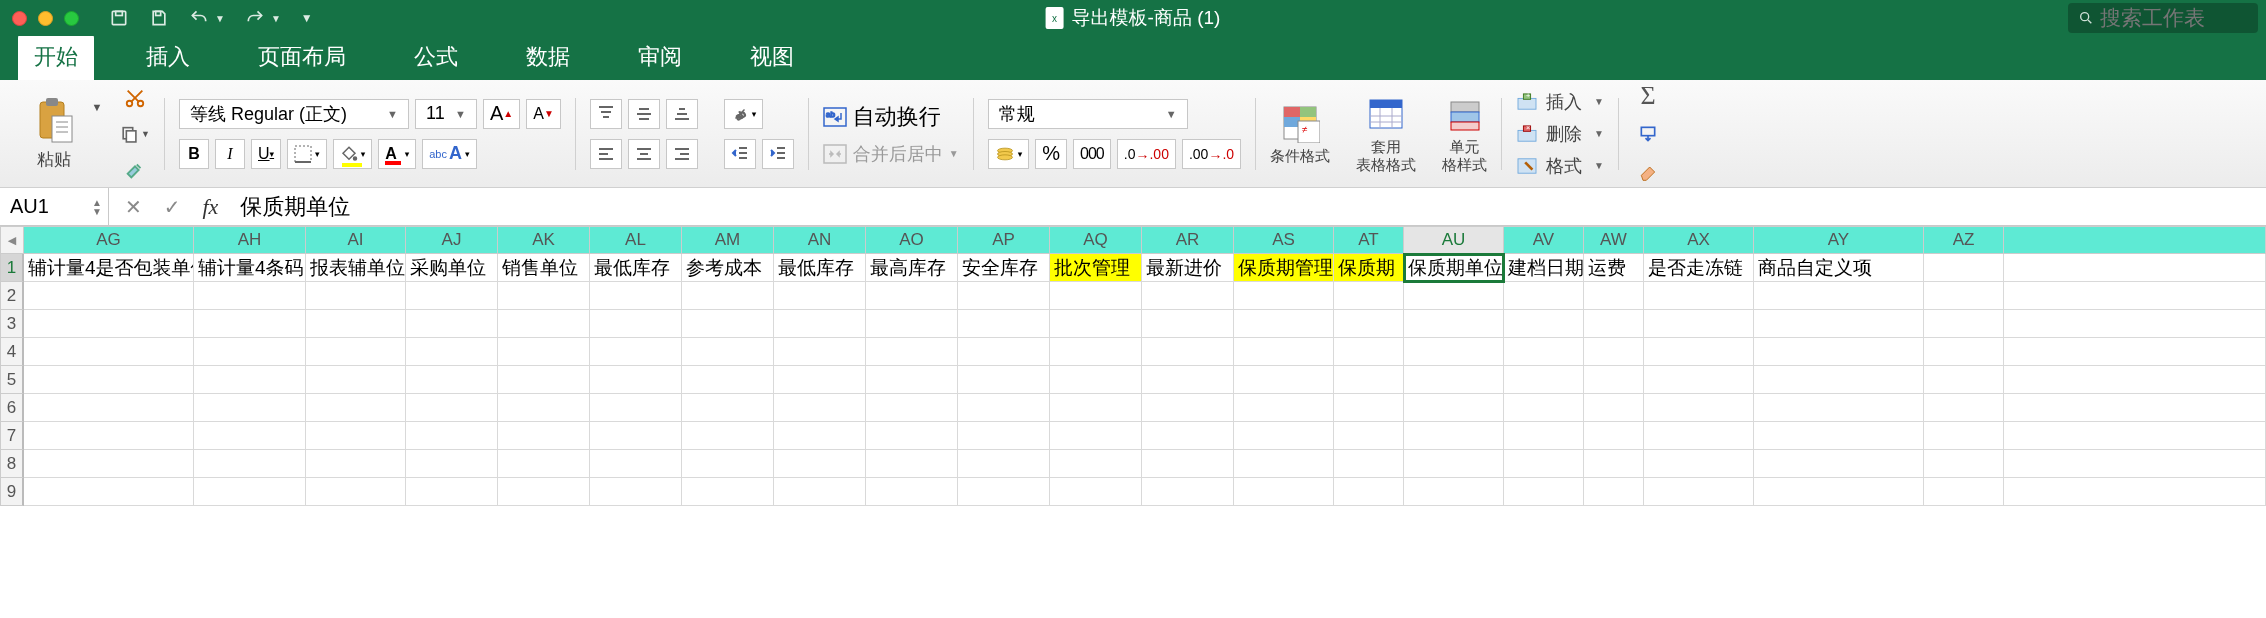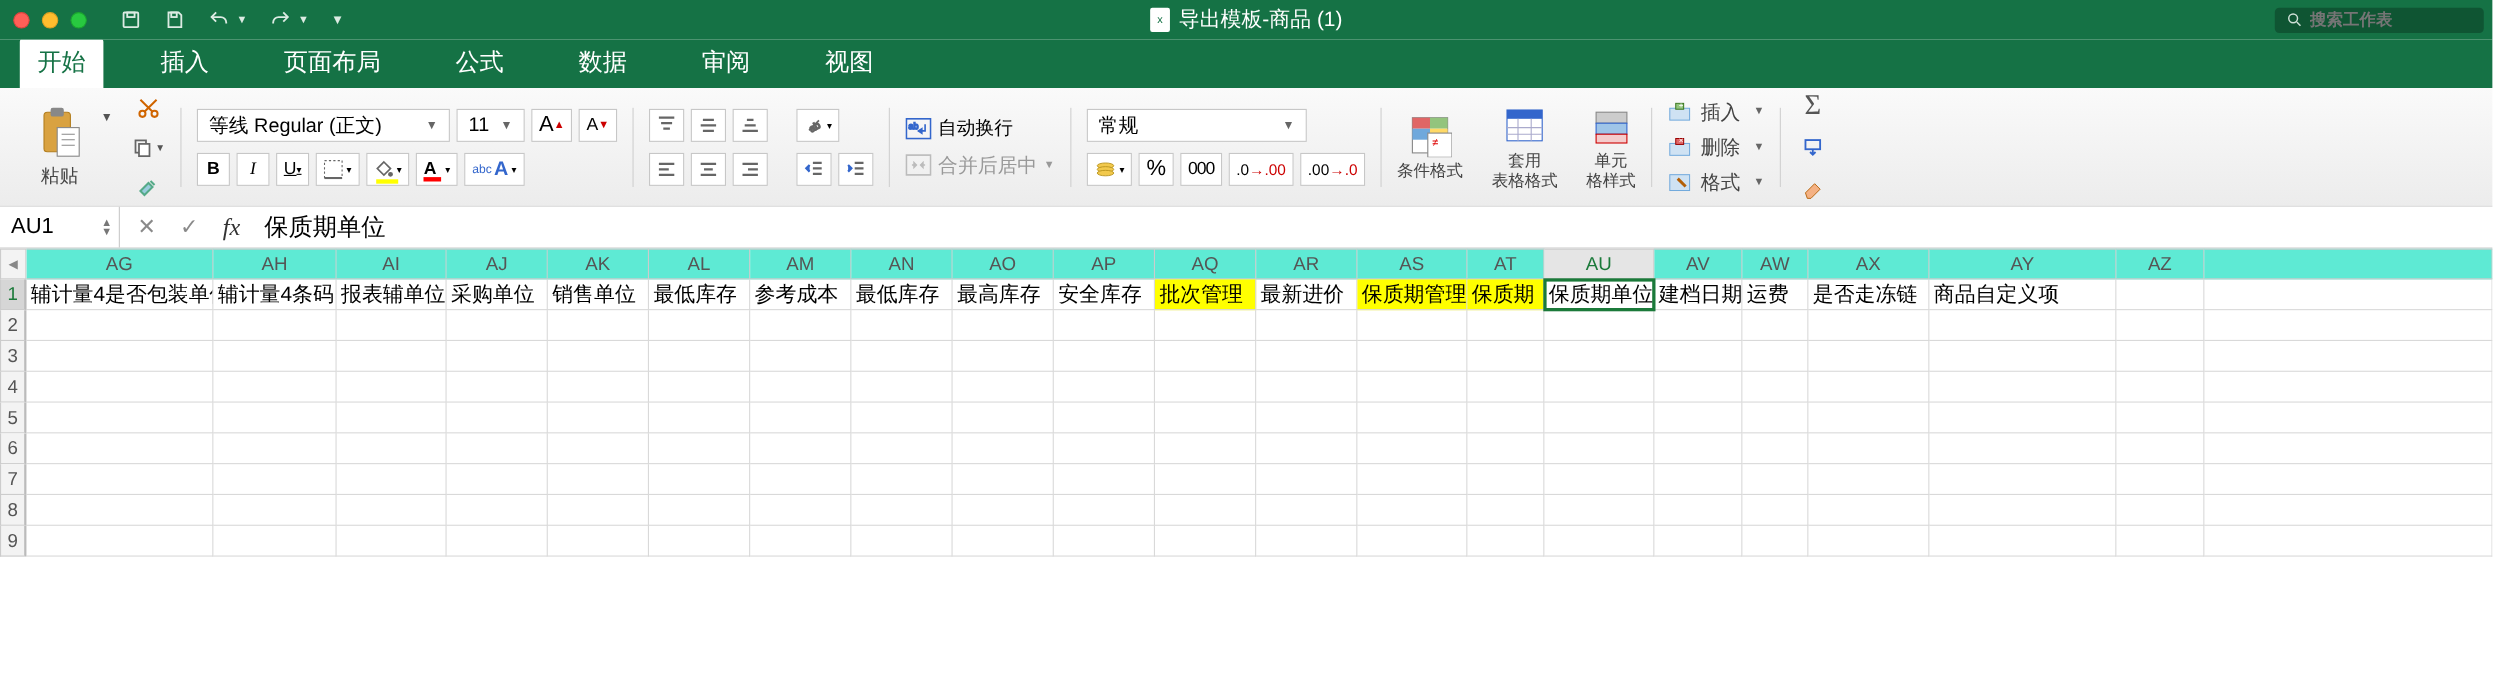--- a/index.html
+++ b/index.html
@@ -10,21 +10,21 @@
   .traffic { display: flex; gap: 11px; margin-left: 4px; }
   .traffic .dot { width: 15px; height: 15px; border-radius: 50%; }
   .dot.red { background: #ff5f57; border: 1px solid #e0443f; }
   .dot.yellow { background: #ffbd2e; border: 1px solid #dfa022; }
   .dot.green { background: #28c940; border: 1px solid #1ba62f; }
   .qat { display: flex; align-items: center; margin-left: 30px; gap: 20px; color: #dcebe3; }
   .qat .qat-item { display: flex; align-items: center; gap: 6px; cursor: pointer; }
   .title-center { position: absolute; left: 50%; transform: translateX(-50%); display: flex; align-items: center; gap: 8px; color: #fff; font-size: 19px; }
   .title-center .doc-icon { background: #fff; color: #157245; font-size: 10px; width: 18px; height: 22px; display:flex; align-items:center; justify-content:center; border-radius:2px; }
   .search-box { margin-left: auto; display: flex; align-items: center; gap: 6px; background: rgba(0,0,0,0.25); border-radius: 4px; padding: 3px 10px; width: 190px; }
-  .search-box input { background: transparent; border: none; outline: none; color: #cfe0d7; font-size: 15px; width: 150px; font-weight: bold; }
+  .search-box input { background: transparent; border: none; outline: none; color: #cfe0d7; font-size: 21px; width: 150px; }
   .search-box .mag { color: #cfe0d7; }
 
   
   .ribbon-tabs { height: 44px; background: #157245; display: flex; align-items: flex-end; padding-left: 18px; gap: 36px; }
   .ribbon-tab { color: #fff; font-size: 22px; padding: 8px 16px; cursor: pointer; }
   .ribbon-tab.active { background: #fff; color: #157245; border-radius: 4px 4px 0 0; }
 
   
   .ribbon { height: 108px; background: linear-gradient(#fafafa,#ececec); border-bottom: 1px solid #d0d0d0; display: flex; align-items: center; padding: 0 20px; gap: 0; }
   .group { height: 100%; display: flex; align-items: center; gap: 8px; padding: 0 14px; }
@@ -315,21 +315,21 @@
 
   <div class="group">
     <div class="col" style="gap:10px;">
       <div class="row" style="cursor:pointer;">
         <svg width="24" height="20" viewBox="0 0 24 20" stroke="#36c" fill="none" stroke-width="1.5">
             <rect x="1" y="1" width="22" height="18"></rect>
             <text x="3" y="10" font-size="8" fill="#36c">ab</text>
             <path d="M18 6v6h-6"></path>
             <path d="M12 12l3-2v4z" fill="#36c"></path>
           </svg>
-        <span style="font-size:17px;text-align:center;">自动换行</span>
+        <span style="font-size:22px;text-align:center;">自动换行</span>
       </div>
       <div class="row muted" style="cursor:pointer;">
         <svg width="24" height="20" viewBox="0 0 24 20" stroke="#bbb" fill="none" stroke-width="1.5">
             <rect x="1" y="1" width="22" height="18"></rect>
             <path d="M6 10h4M14 10h4"></path>
             <path d="M10 10l-2-2v4zM14 10l2-2v4z" fill="#bbb"></path>
           </svg>
         <span style="font-size:18px;">合并后居中</span>
         <span style="font-size:10px;">▼</span>
       </div>

